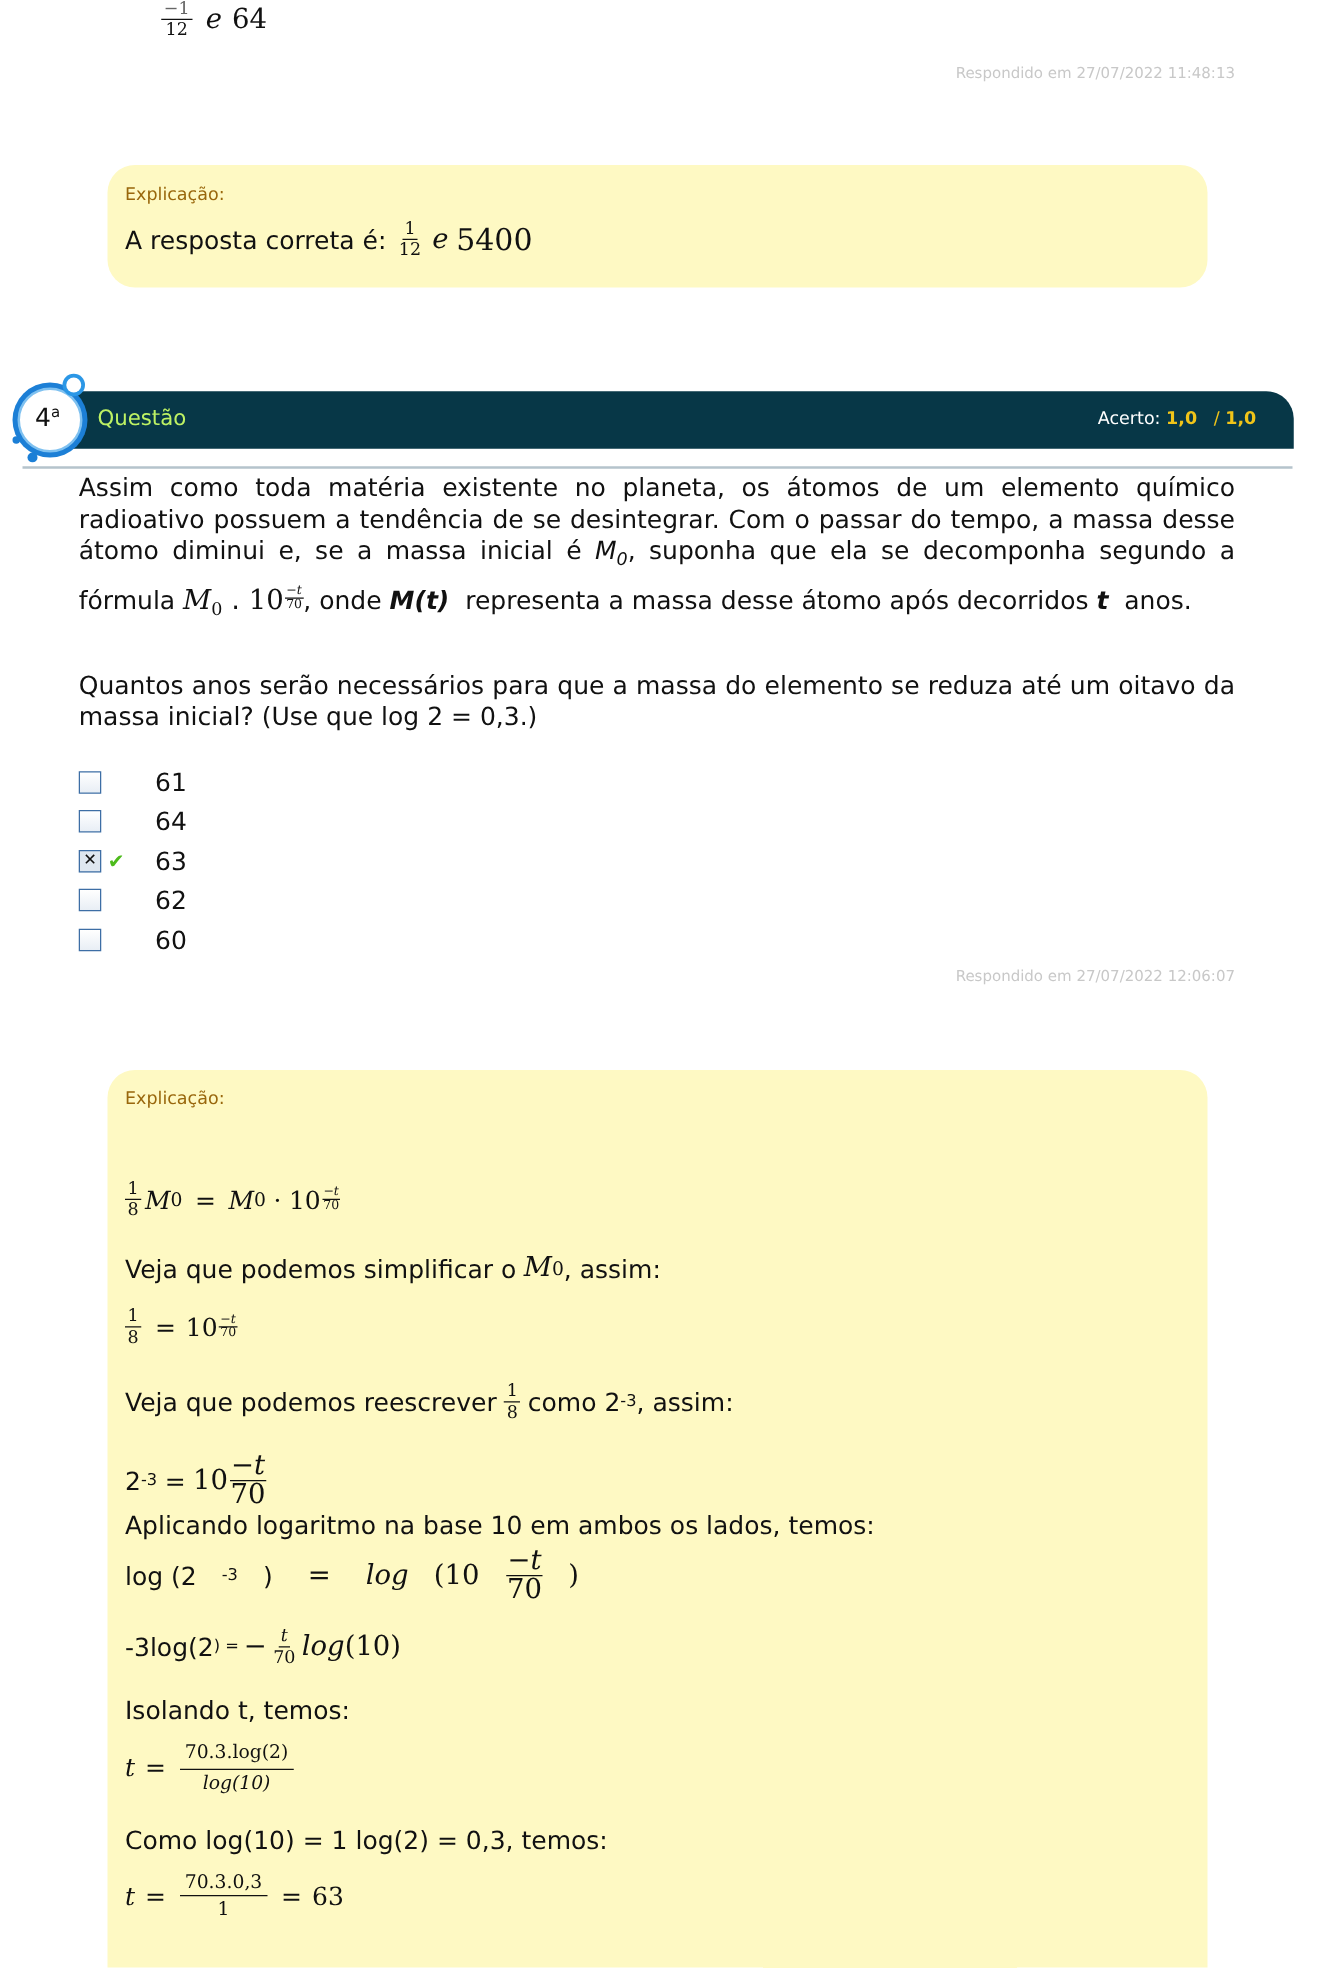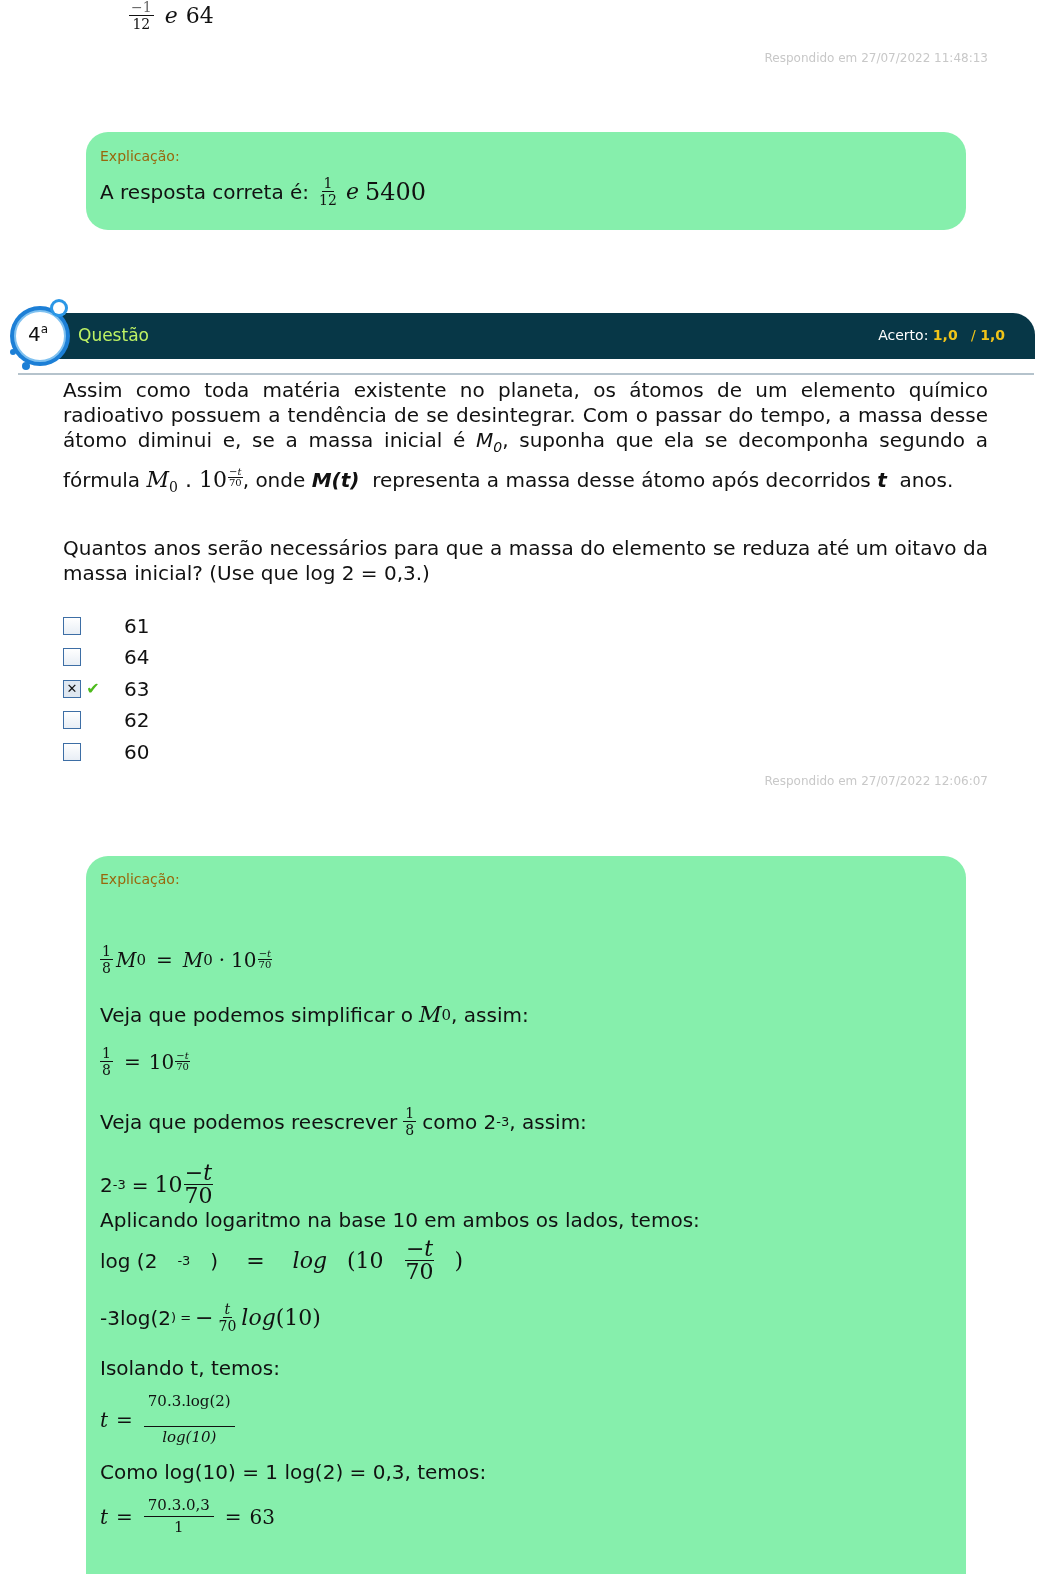--- a/index.html
+++ b/index.html
@@ -16,21 +16,21 @@
 
   .abs { position: absolute; }
 
   
   .prev-answer { left: 126px; top: 0px; font-size: 22px; display: flex; align-items: center; gap: 8px; }
   .prev-answer .frac { font-size: 14px; }
   .prev-answer .frac .num { color: #666; }
 
   .timestamp { font-size: 12px; color: #c8c8c8; font-family: "DejaVu Sans", sans-serif; }
 
-  .explain-box { background: #86efac; border-radius: 22px; left: 86px; width: 880px; }
+  .explain-box { background: #fef9c3; border-radius: 22px; left: 86px; width: 880px; }
   .explain-label { font-size: 14px; color: #99670c; }
   .explain-text { font-size: 20px; color: #111; }
 
   
   .q-header { left: 56px; top: 313px; width: 979px; height: 46px; background: #073747; border-top-right-radius: 22px; }
   .q-title { position: absolute; left: 22px; top: 12px; color: #bef264; font-size: 17px; }
   .q-score { position: absolute; right: 30px; top: 14px; color: #fff; font-size: 14px; }
   .q-score .val { color: #f0c419; font-weight: bold; }
   .q-rule { left: 18px; top: 373px; width: 1016px; height: 2px; background: #b5c3cc; }
   .q-badge { left: 4px; top: 296px; width: 74px; height: 74px; }
@@ -238,21 +238,21 @@
     <span class="math mi">log</span>
       <span class="math">(10)</span>
   </div>
 
   <div class="calc-line" style="top:500px;">Isolando t, temos:</div>
 
   <div class="calc-line math" style="top:538px;">
     <span class="mi">t</span>
     <span style="margin:0 8px;">=</span>
     <span class="frac" style="font-size:15px;">
-        <span class="num" style="padding:0 4px 17px;">70.3.log(2)</span>
+        <span class="num" style="padding:0 4px 6px;">70.3.log(2)</span>
         <span class="den mi" style="padding:3px 4px 0;">log(10)</span>
       </span>
   </div>
 
   <div class="calc-line" style="top:604px;">Como log(10) = 1 log(2) = 0,3, temos:</div>
 
   <div class="calc-line math" style="top:642px;">
     <span class="mi">t</span>
     <span style="margin:0 8px;">=</span>
     <span class="frac" style="font-size:15px;">

